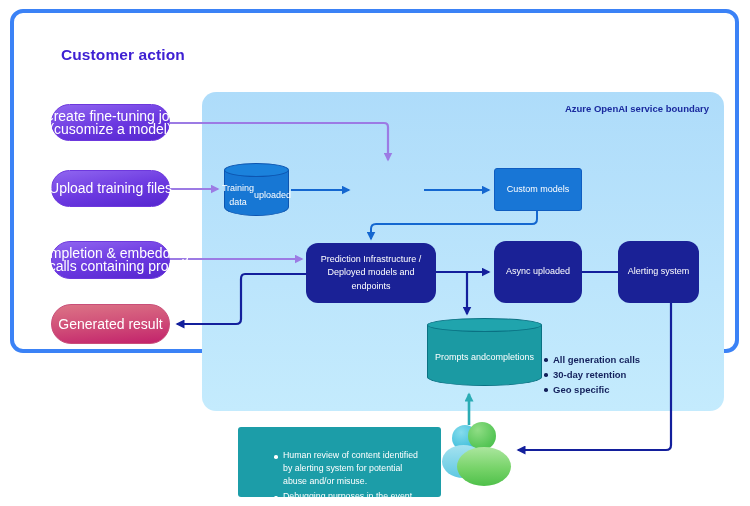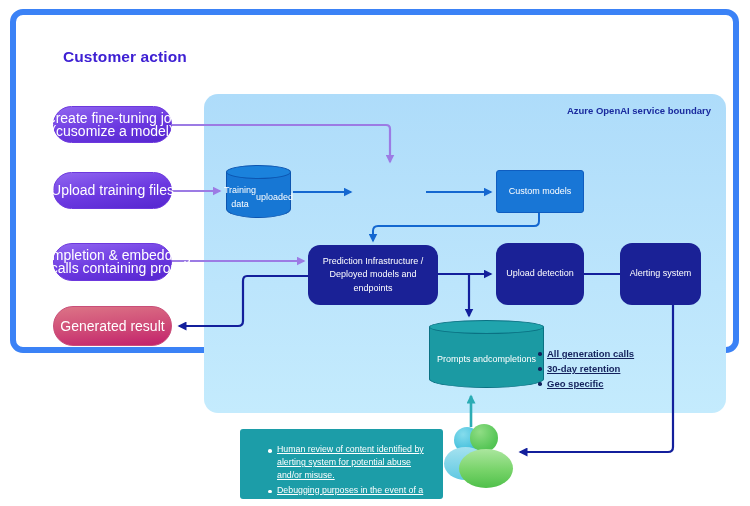--- a/index.html
+++ b/index.html
@@ -2,21 +2,21 @@
 <html><head>
 <meta charset="utf-8">
 <style>
   html,body{margin:0;padding:0;background:#ffffff;}
   #canvas{
     position:relative;width:750px;height:506px;background:#ffffff;overflow:hidden;
     font-family:"Liberation Sans", sans-serif;
   }
   .card{
     position:absolute;left:10px;top:9px;width:729px;height:344px;
-    background:#ffffff;border:6px solid #3b82f6;border-radius:13px;box-sizing:border-box;
+    background:#ffffff;border:4px solid #3b82f6;border-radius:13px;box-sizing:border-box;
   }
   .title{
     position:absolute;left:47px;top:33px;margin:0;
     font-size:15.5px;font-weight:700;color:#3e20d3;letter-spacing:.1px;
   }
   .boundary{
     position:absolute;left:188px;top:79px;width:522px;height:319px;
     background:linear-gradient(180deg,#aedcfa 0%,#bce5fc 60%,#c4ebfd 100%);
     border-radius:14px;
   }
@@ -49,21 +49,21 @@
   .cyl{position:absolute;z-index:10;}
   .cyl .cyl-top{position:absolute;left:0;right:0;top:0;height:14px;border-radius:50%;box-sizing:border-box;z-index:2;}
   .cyl .cyl-body{position:absolute;left:0;right:0;top:7px;bottom:0;box-sizing:border-box;z-index:1;
     border-radius:0 0 50% 50% / 0 0 9px 9px;}
   .cyl .cyl-label{position:absolute;left:0;right:0;top:12px;bottom:0;z-index:3;display:flex;flex-direction:row;
     align-items:center;justify-content:center;color:#ffffff;font-size:9px;font-weight:500;line-height:13.5px;text-align:center;}
   .cyl.blue .cyl-top{background:#1b82dc;border:1.5px solid #0d55b0;}
   .cyl.blue .cyl-body{background:#1777d4;border:1.5px solid #0d55b0;border-top:none;}
   .cyl.teal .cyl-top{background:#20a4ad;border:1.5px solid #0a7183;}
   .cyl.teal .cyl-body{background:#1b9aa3;border:1.5px solid #0a7183;border-top:none;}
-  ul.blist{margin:4px;padding:0 0 0 12px;list-style:none;text-decoration:underline;}
+  ul.blist{margin:12px;padding:0 0 0 12px;list-style:none;}
   ul.blist li{position:relative;padding-left:9px;}
   ul.blist li::before{content:"";position:absolute;left:0;top:6px;width:3.5px;height:3.5px;border-radius:50%;background:currentColor;}
   .retention{
     position:absolute;left:506px;top:327px;width:150px;z-index:10;
     color:#14215c;font-size:9.5px;font-weight:600;line-height:15px;
   }
   .review{
     left:224px;top:414px;width:203px;height:70px;padding:10px 8px 8px 12px;
     font-size:8.8px;font-weight:500;line-height:13.2px;
   }
@@ -144,21 +144,21 @@
     <div class="node bluebox" style="left:480px;top:155px;width:88px;height:43px;">
       <span class="ln">Custom models</span>
     </div>
 
     <div class="node navybox" style="left:292px;top:230px;width:130px;height:60px;">
       <span class="ln">Prediction Infrastructure /</span>
       <span class="ln">Deployed models and</span>
       <span class="ln">endpoints</span>
     </div>
     <div class="node navybox" style="left:480px;top:228px;width:88px;height:62px;">
-      <span class="ln">Upload detection</span>
+      <span class="ln">Async uploaded</span>
     </div>
     <div class="node navybox" style="left:604px;top:228px;width:81px;height:62px;">
       <span class="ln">Alerting system</span>
     </div>
 
     <div class="cyl teal" style="left:413px;top:305px;width:80px;height:68px;padding-left:35px;">
       <div class="cyl-top"></div>
       <div class="cyl-body"></div>
       <div class="cyl-label">
         <span class="ln">Prompts and</span>

